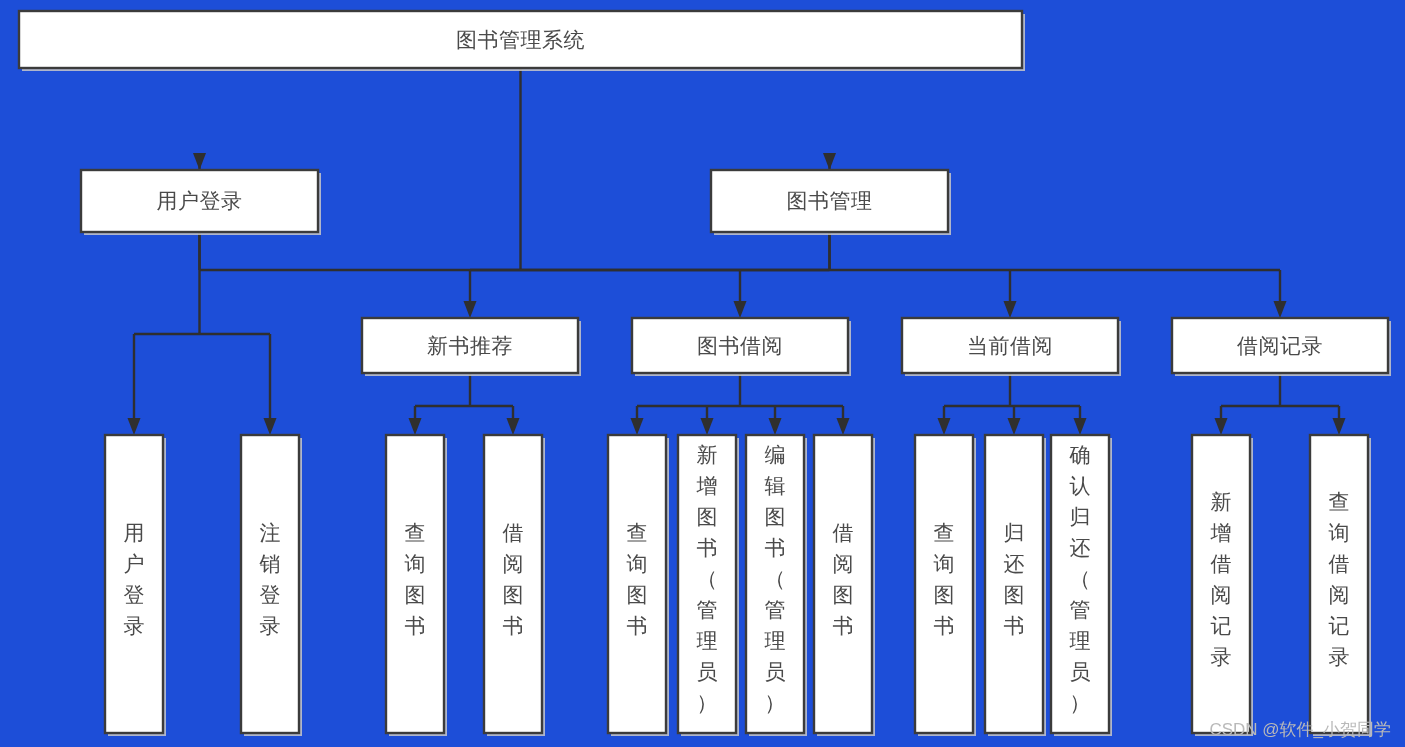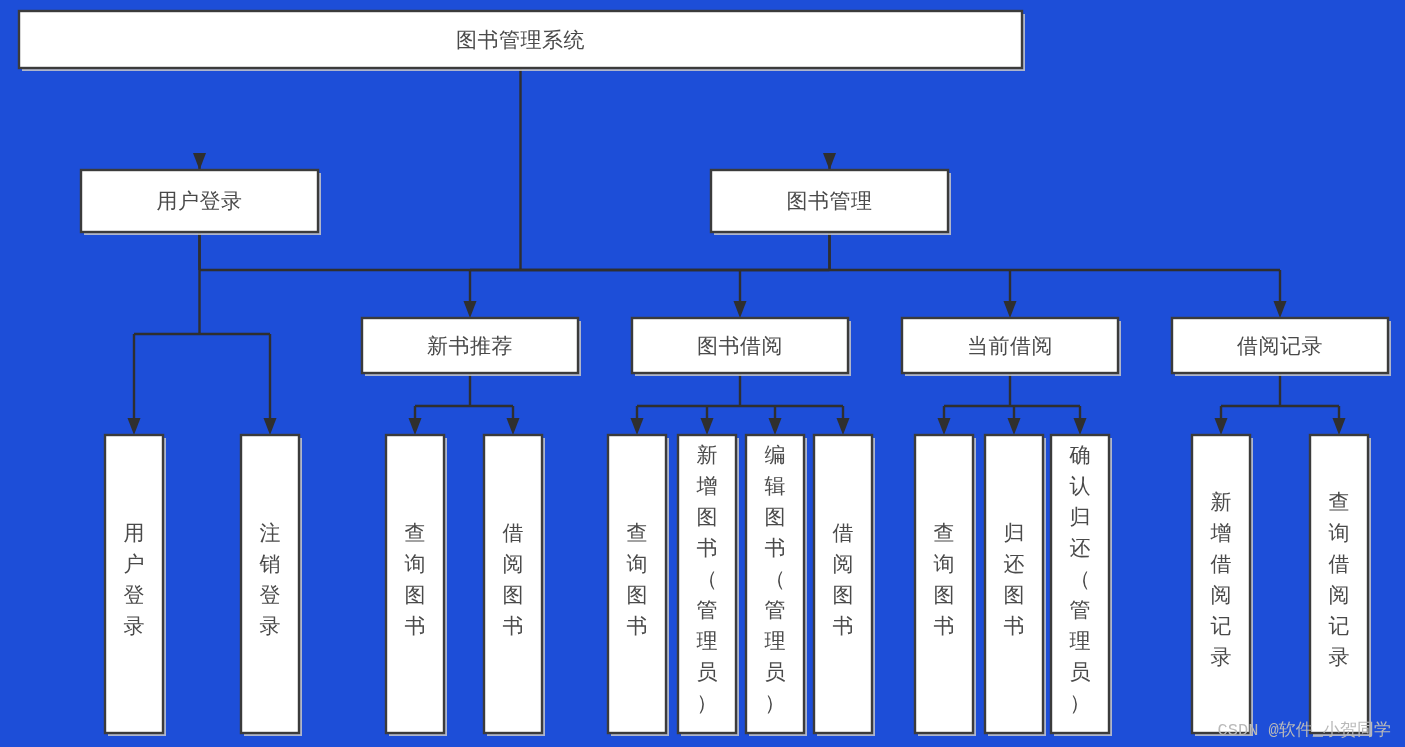--- a/index.html
+++ b/index.html
@@ -59,21 +59,21 @@
     fill: #4a4a4a;
     font-family: "DejaVu Sans", "Liberation Sans", sans-serif;
     font-size: 21px;
     text-anchor: middle;
     letter-spacing: 0px;
   }
   .watermark {
     position: absolute;
     right: 14px;
     bottom: 6px;
-    font-family: Liberation Mono, monospace;
+    font-family: Liberation Sans, sans-serif;
     font-size: 17px;
     color: #b9b9b9;
     white-space: nowrap;
     user-select: none;
   }
 </style>
 </head>
 <body>
 
 <div id="diagram-root">

